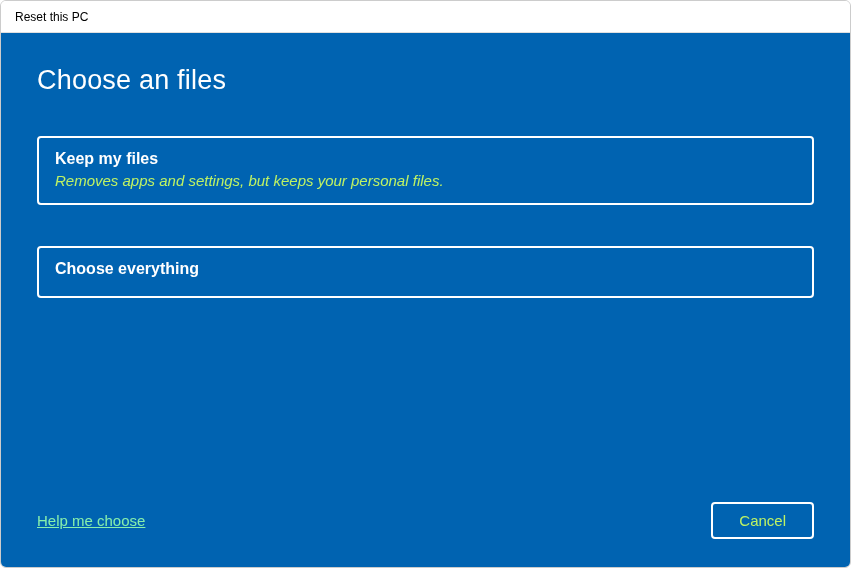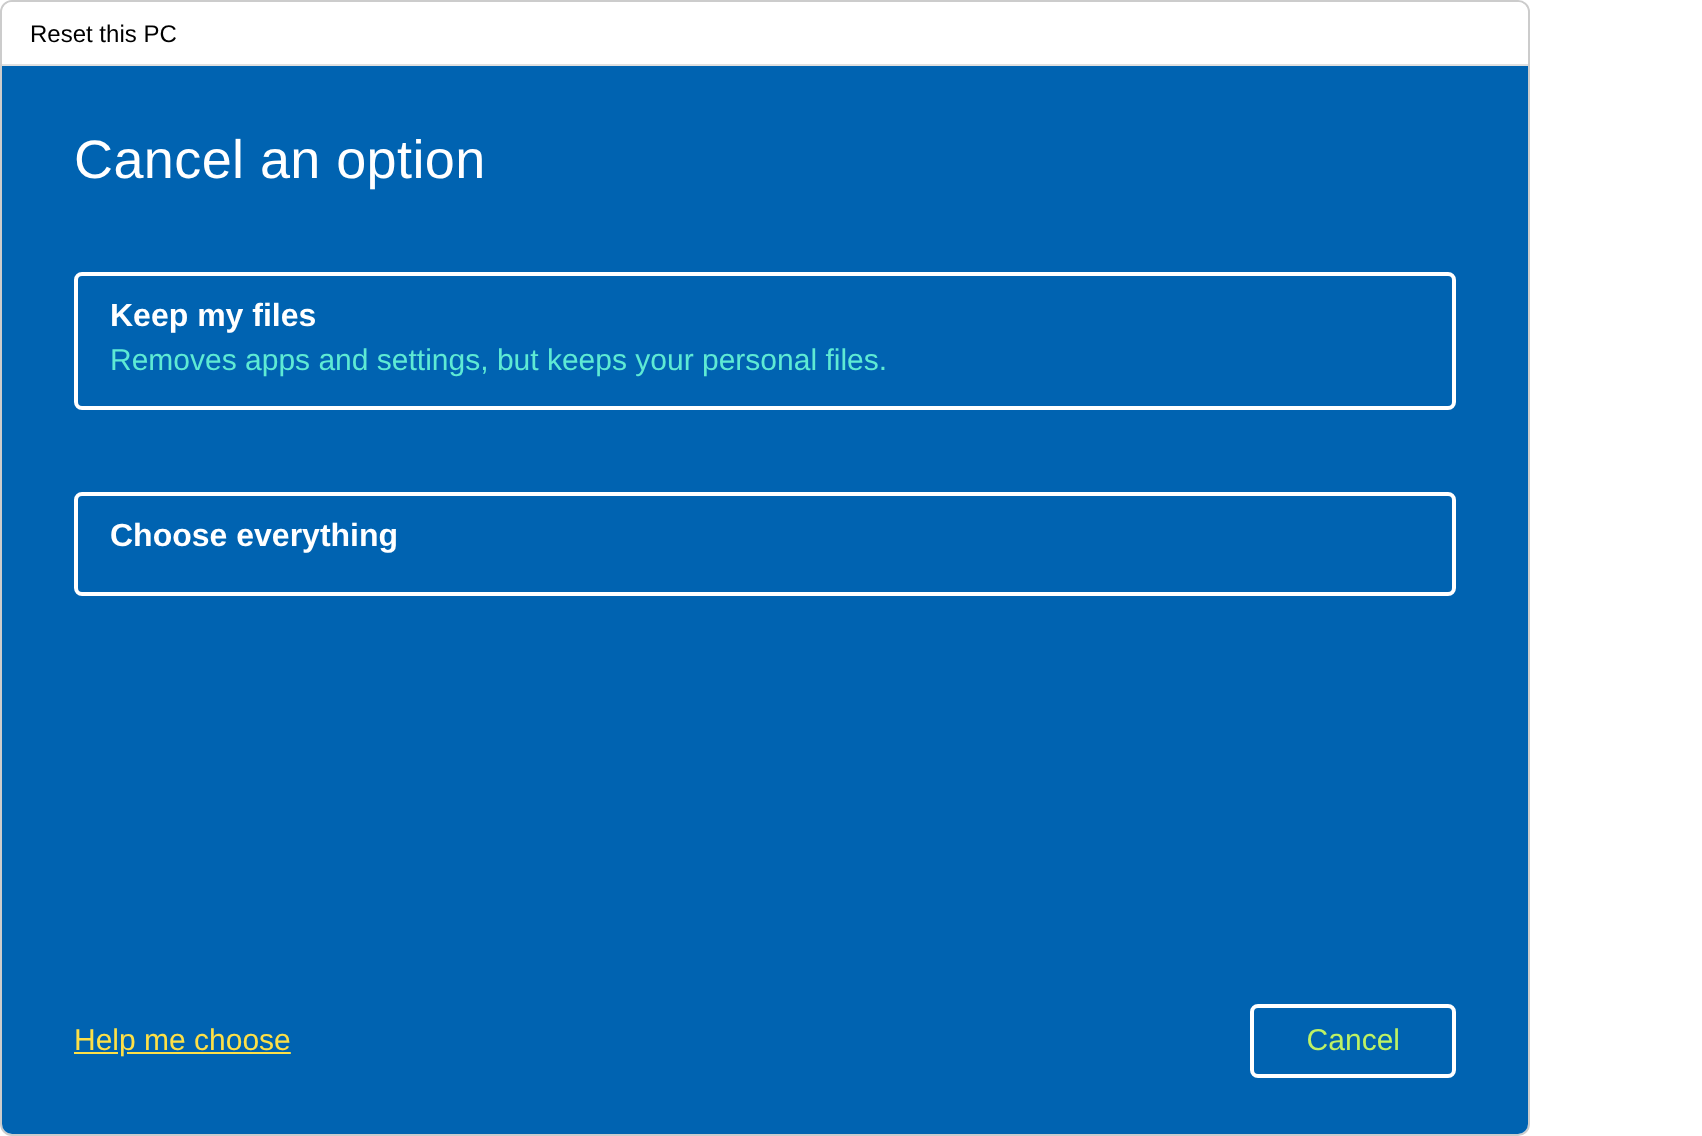--- a/index.html
+++ b/index.html
@@ -8,21 +8,21 @@
       box-sizing: border-box;
     }
     body {
       font-family: "Segoe UI", -apple-system, BlinkMacSystemFont, sans-serif;
       background: #fff;
       width: 851px;
       height: 568px;
       overflow: hidden;
     }
     .window {
-      width: 765px;
+      width: 851px;
       height: 568px;
       border: 1px solid #ccc;
       border-radius: 6px;
       overflow: hidden;
       display: flex;
       flex-direction: column;
     }
     .titlebar {
       height: 32px;
       background: #fff;
@@ -60,34 +60,35 @@
       cursor: pointer;
     }
     .option-title {
       font-size: 16px;
       font-weight: 700;
       margin-bottom: 4px;
     }
     .option-desc {
       font-size: 15px;
       font-weight: 400;
-      color: #5eead4;
+      color: #bef264;
+      font-style: italic;
     }
     .footer {
       position: absolute;
       bottom: 28px;
       left: 36px;
       right: 36px;
       display: flex;
       justify-content: space-between;
       align-items: center;
     }
     .help-link {
       font-size: 15px;
-      color: #fde047;
+      color: #86efac;
       text-decoration: underline;
       cursor: pointer;
     }
     .cancel-btn {
       border: 2px solid #fff;
       border-radius: 4px;
       background: transparent;
       color: #bef264;
       font-size: 15px;
       font-family: inherit;
@@ -96,21 +97,21 @@
     }
   </style>
 </head>
 <body>
 
 <div class="window">
   <div class="titlebar">
     <span>Reset this PC</span>
   </div>
   <div class="content">
-    <h1 class="heading">Cancel an option</h1>
+    <h1 class="heading">Choose an files</h1>
     <div class="options">
       <div class="option">
         <div class="option-title">Keep my files</div>
         <div class="option-desc">Removes apps and settings, but keeps your personal files.</div>
       </div>
       <div class="option">
         <div class="option-title">Choose everything</div>
       </div>
     </div>
     <div class="footer">

